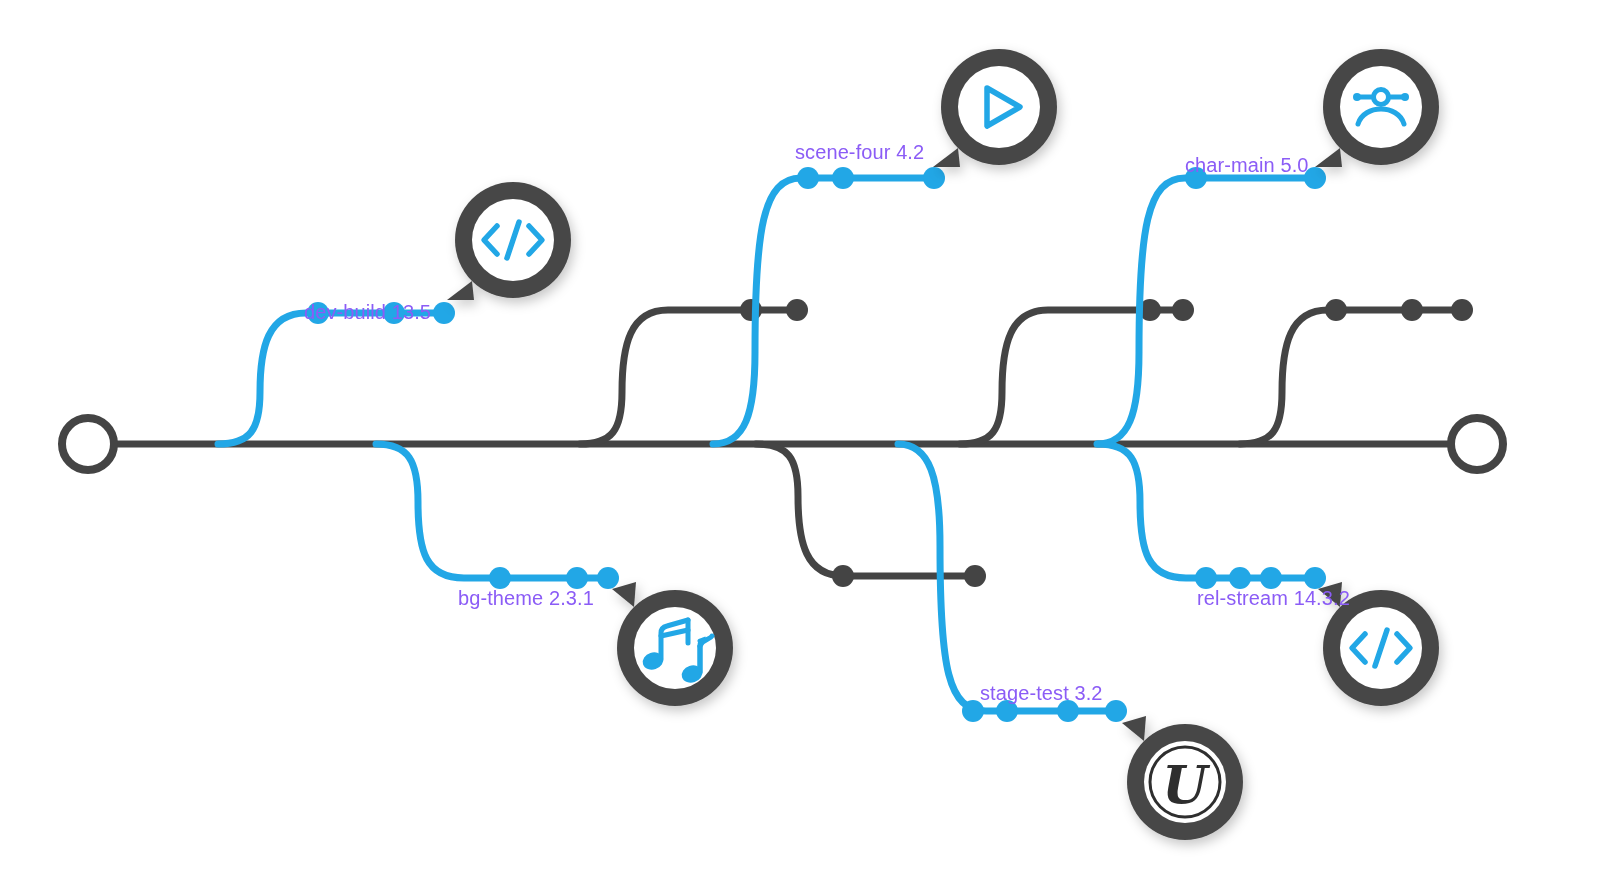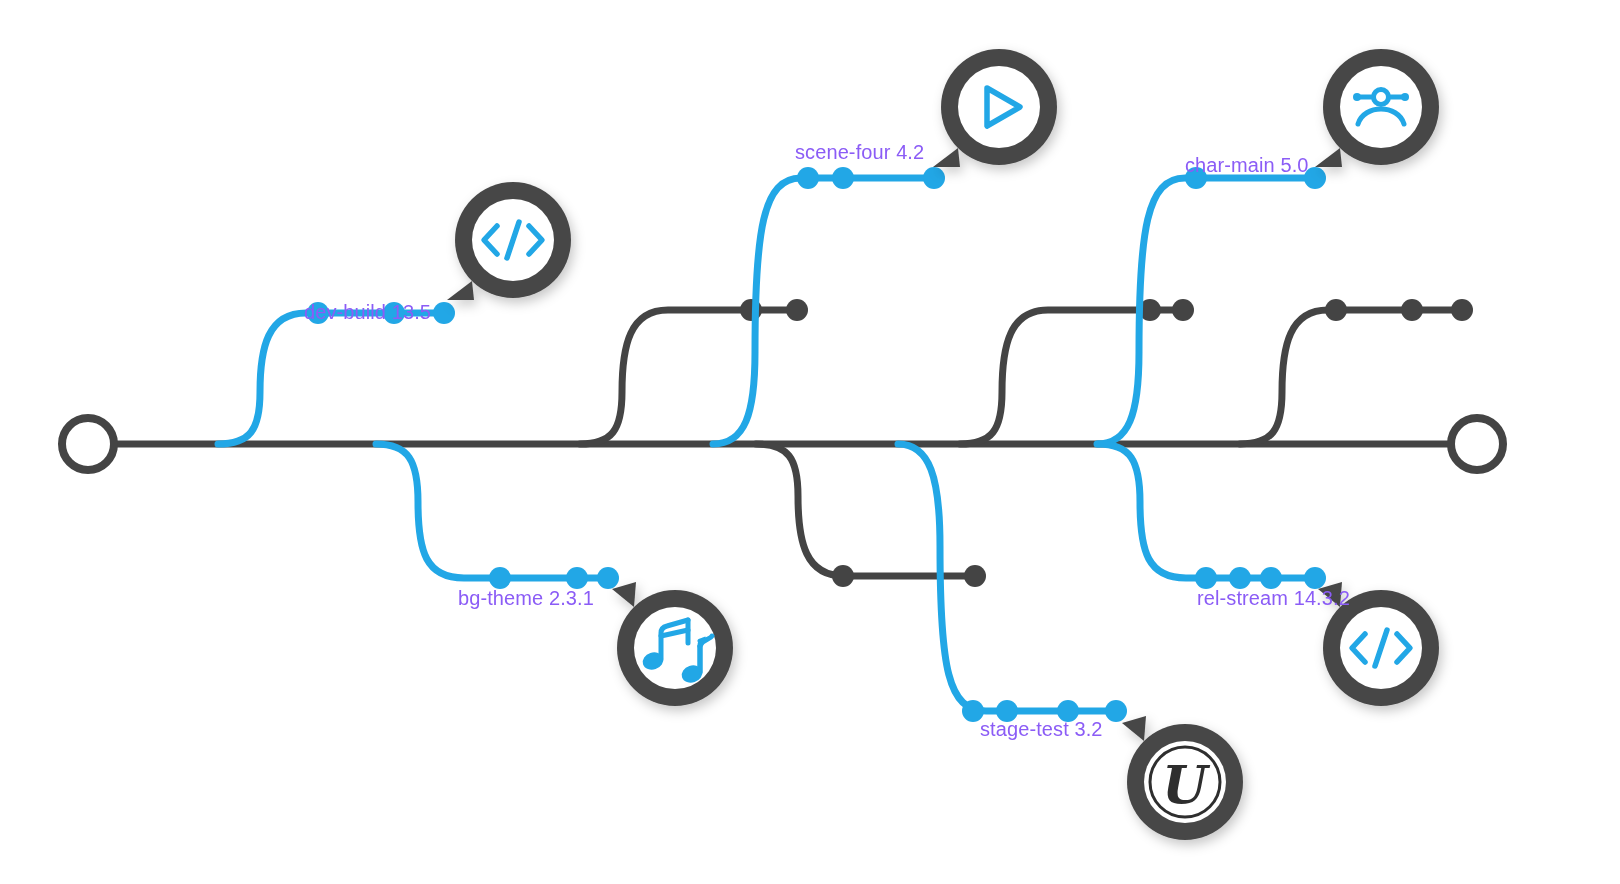--- a/index.html
+++ b/index.html
@@ -179,17 +179,17 @@
   </svg>
 
   <div class="branch-label" style="left:304px;top:277px;margin-top:24px;">dev-build 13.5</div>
 
   <div class="branch-label" style="left:795px;top:141px;">scene-four 4.2</div>
 
   <div class="branch-label" style="left:1185px;top:154px;text-align:right;">char-main 5.0</div>
 
   <div class="branch-label" style="left:458px;top:587px;text-align:right;">bg-theme 2.3.1</div>
 
-  <div class="branch-label" style="left:980px;top:718px;">stage-test 3.2</div>
+  <div class="branch-label" style="left:980px;top:682px;">stage-test 3.2</div>
 
   <div class="branch-label" style="left:1197px;top:587px;">rel-stream 14.3.2</div>
 
 </div>
 
 </body></html>

